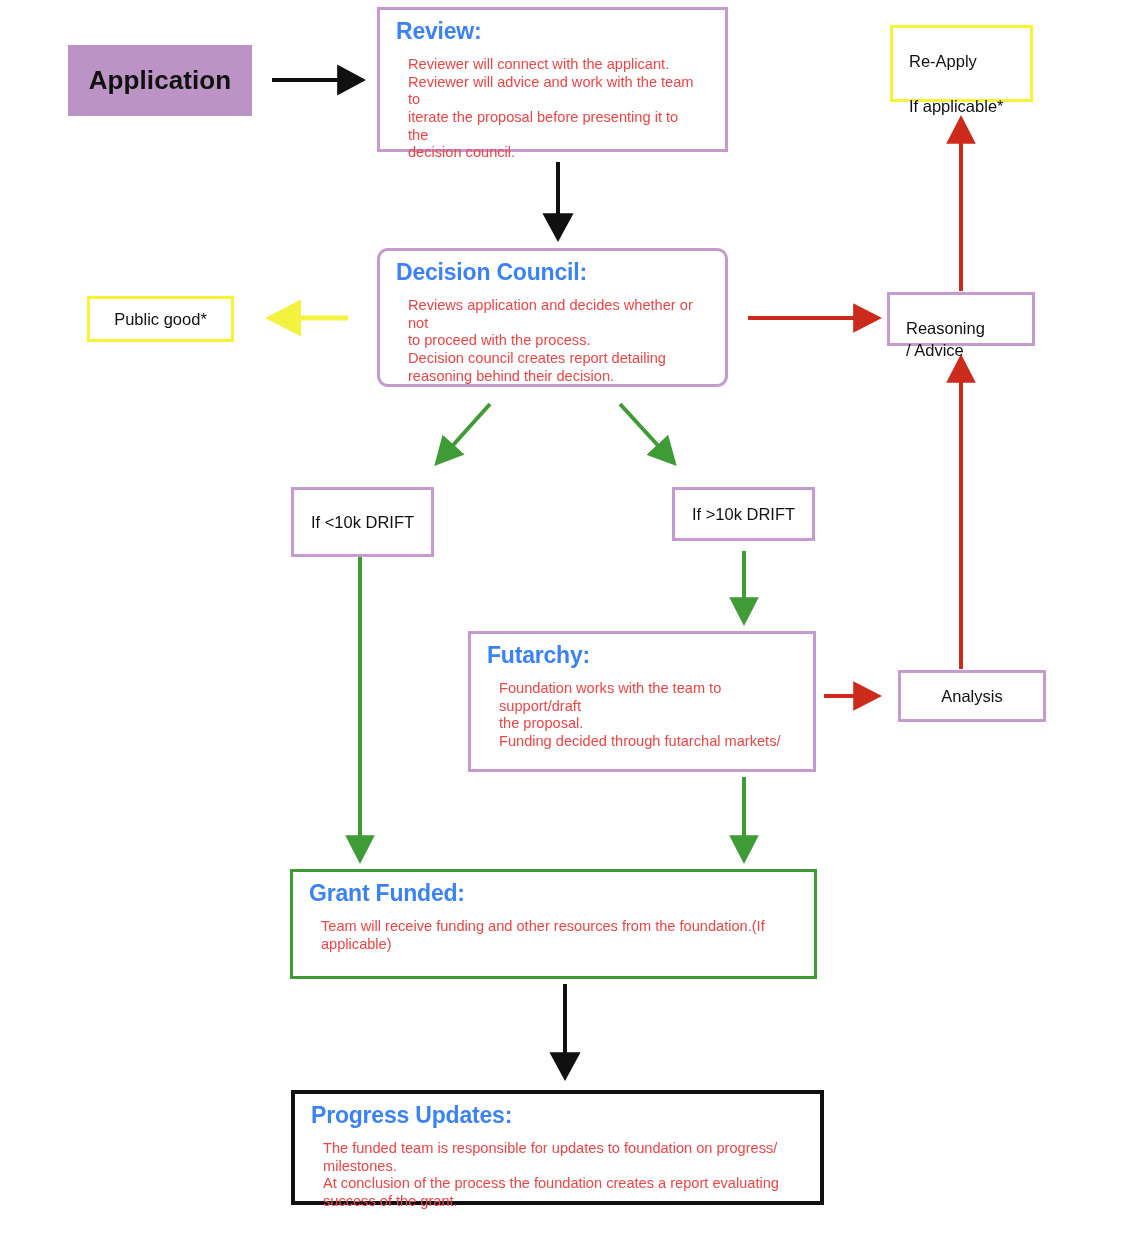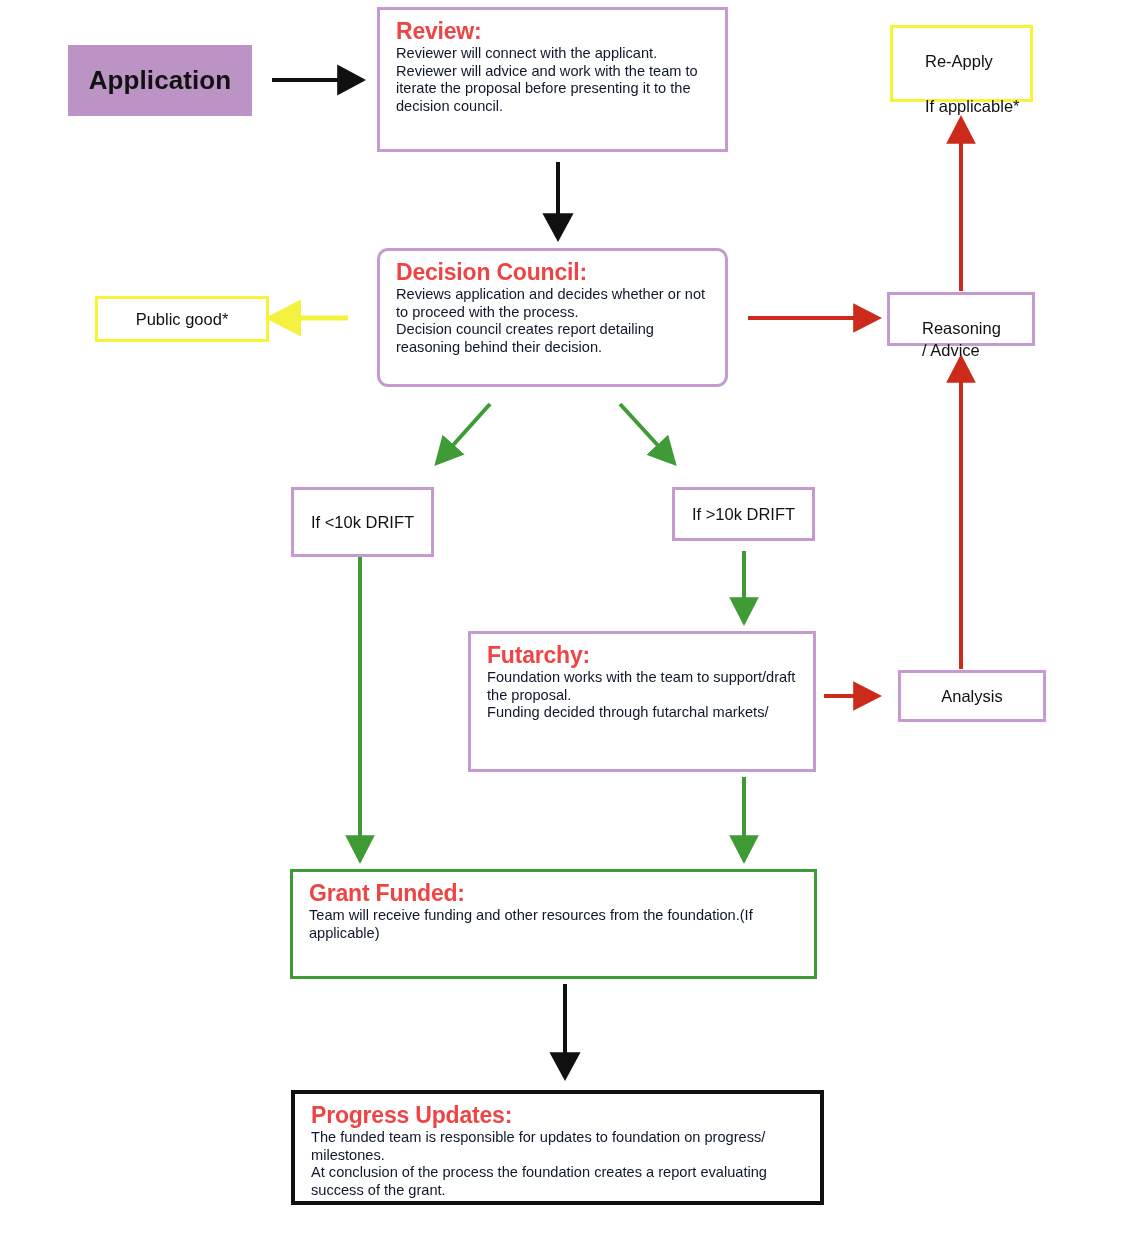--- a/index.html
+++ b/index.html
@@ -28,31 +28,31 @@
   .node.green    { border: 3px solid #3e9b35; }
   .node.black    { border: 4px solid #101010; }
   .node.filled   { border: none; background: #bb93c4; }
 
   .node-inner {
     padding: 10px 12px 8px 16px;
   }
   .node-title {
     font-size: 23px;
     font-weight: bold;
-    color: #ef4444;
+    color: #3b82f6;
     line-height: 1.04;
     letter-spacing: -0.2px;
     margin: 0 0 1px 0;
     white-space: pre;
   }
   .node-body {
     font-size: 14.6px;
-    color: #0f172a;
+    color: #ef4444;
     line-height: 1.21;
-    margin: 0;
+    margin: 12px;
     white-space: pre-line;
   }
   .node-plain {
     font-size: 16.5px;
     color: #111111;
     line-height: 1.36;
     white-space: pre-line;
   }
 
   
@@ -60,21 +60,21 @@
     display: flex;
     align-items: center;
     justify-content: center;
     text-align: center;
   }
   .left-pad-box {
     display: flex;
     align-items: center;
     justify-content: flex-start;
   }
-  .left-pad-box .node-plain { padding-left: 32px; margin-top: 40px; }
+  .left-pad-box .node-plain { padding-left: 16px; margin-top: 40px; }
 
   .big-label {
     font-size: 26px;
     font-weight: bold;
     color: #111111;
     letter-spacing: 0.1px;
   }
 
   svg.edges {
     position: absolute;
@@ -156,21 +156,21 @@
   <div class="node purple" style="left:377px; top:248px; width:351px; height:139px;border-radius:11px;">
     <div class="node-inner">
       <div class="node-title">Decision Council:</div>
       <div class="node-body">Reviews application and decides whether or not
 to proceed with the process.
 Decision council creates report detailing
 reasoning behind their decision.</div>
     </div>
   </div>
 
-  <div class="node yellow center-box" style="left:95px; top:296px; width:174px; height:46px;">
+  <div class="node yellow center-box" style="left:87px; top:296px; width:147px; height:46px;">
     <span class="node-plain">Public good*</span>
   </div>
 
   <div class="node purple left-pad-box" style="left:887px; top:292px; width:148px; height:54px;">
     <div class="node-plain">Reasoning
 / Advice</div>
   </div>
 
   <div class="node purple center-box" style="left:291px; top:487px; width:143px; height:70px;">
     <span class="node-plain">If &lt;10k DRIFT</span>

